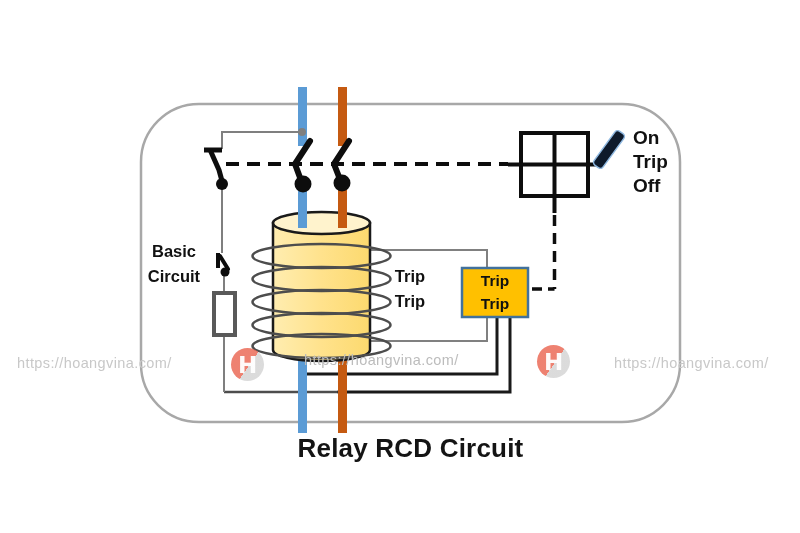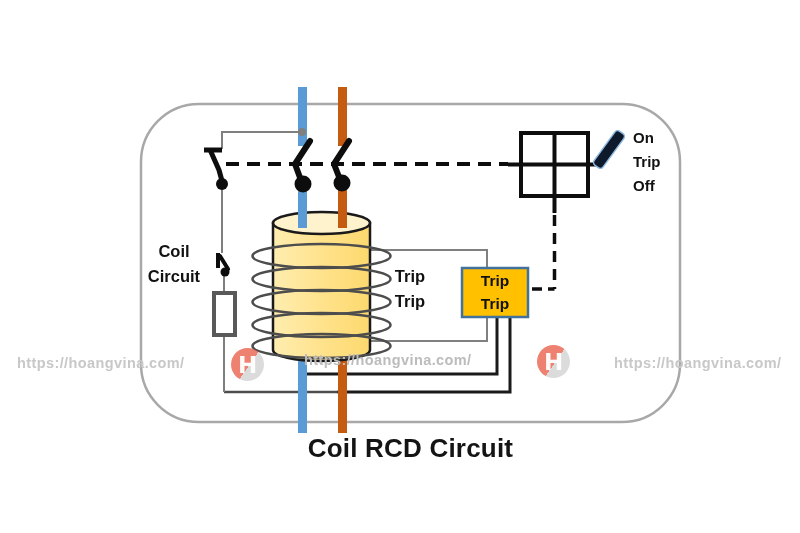--- a/index.html
+++ b/index.html
@@ -9,23 +9,23 @@
     background:#ffffff;
     font-family:"Liberation Sans", sans-serif;
     overflow:hidden;
   }
   .stage svg{position:absolute;left:0;top:0;}
   .abs{position:absolute;white-space:nowrap;}
   .lbl{font-weight:bold;color:#111;}
   .lbl-test{left:144px;top:239px;width:60px;text-align:center;font-size:16.5px;line-height:25px;}
   .lbl-tripcoil{left:386px;top:264px;width:48px;text-align:center;font-size:16.5px;line-height:25px;}
   .lbl-relay{left:462px;top:269px;width:66px;text-align:center;font-size:15.5px;line-height:23px;}
-  .lbl-pos{left:633px;top:126px;font-size:15px;line-height:24px;}
+  .lbl-pos{left:633px;top:126px;font-size:19px;line-height:24px;}
   .title{left:141px;top:433px;width:539px;text-align:center;font-weight:bold;font-size:26px;color:#141414;letter-spacing:0.2px;}
-  .wm{font-size:14.5px;color:#c8c8c8;letter-spacing:0.4px;font-weight:bold;}
+  .wm{font-size:14.5px;color:#c8c8c8;letter-spacing:0.4px;font-weight:normal;}
   .wm-left{left:17px;top:355px;}
   .wm-mid{left:304px;top:352px;color:#bcbcbc;}
   .wm-right{left:614px;top:355px;}
   .hlogo{
     width:33px;height:33px;border-radius:50%;
     background:linear-gradient(125deg, rgba(233,94,73,0.78) 54%, rgba(190,190,190,0.55) 54%);
     display:flex;align-items:center;justify-content:center;
     color:rgba(255,255,255,0.95);font-weight:bold;font-size:23px;
     font-family:"DejaVu Sans", sans-serif;
   }
@@ -108,41 +108,41 @@
     <line x1="532" y1="289" x2="554.5" y2="289" stroke="#0d0d0d" stroke-width="3.5" stroke-dasharray="10 6"></line>
 
     <g transform="translate(609,149.5) rotate(36)">
       <rect x="-5.5" y="-21" width="11" height="42" rx="3.5" fill="#0e1a2b" stroke="#8fb8e0" stroke-width="1.5"></rect>
     </g>
 
     <rect x="462" y="268" width="66" height="49" fill="#ffc000" stroke="#41719c" stroke-width="2.5"></rect>
   </svg>
 
   <div class="abs lbl lbl-test">
-    <div>Coil</div>
+    <div>Basic</div>
     <div>Circuit</div>
   </div>
 
   <div class="abs lbl lbl-tripcoil">
     <div>Trip</div>
     <div>Trip</div>
   </div>
 
   <div class="abs lbl lbl-relay">
     <div>Trip</div>
     <div>Trip</div>
   </div>
 
   <div class="abs lbl lbl-pos">
     <div>On</div>
     <div>Trip</div>
     <div>Off</div>
   </div>
 
-  <div class="abs title">Coil RCD Circuit</div>
+  <div class="abs title">Relay RCD Circuit</div>
 
   <div class="abs wm wm-left">https://hoangvina.com/</div>
   <div class="abs wm wm-mid">https://hoangvina.com/</div>
   <div class="abs wm wm-right">https://hoangvina.com/</div>
 
   <div class="abs hlogo hlogo-left">
     <span>H</span>
   </div>
   <div class="abs hlogo hlogo-right">
     <span>H</span>

